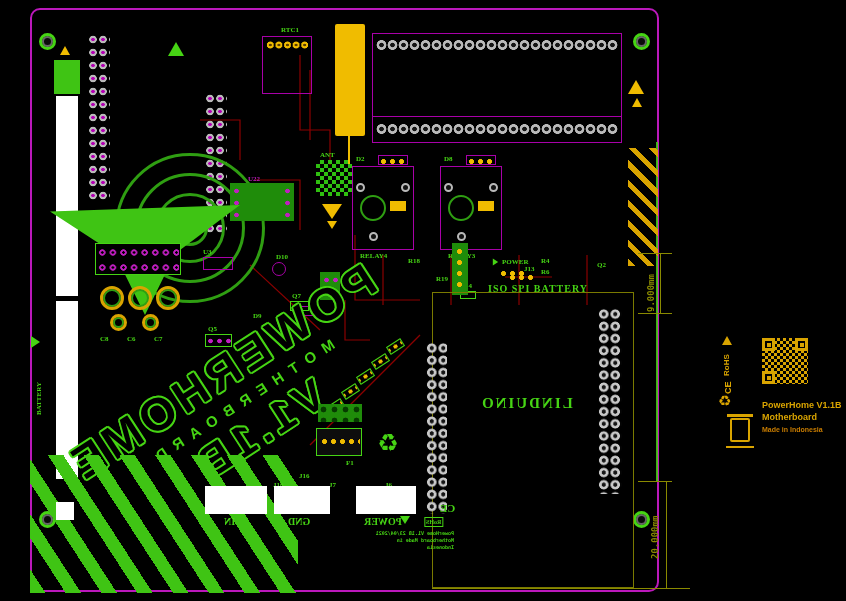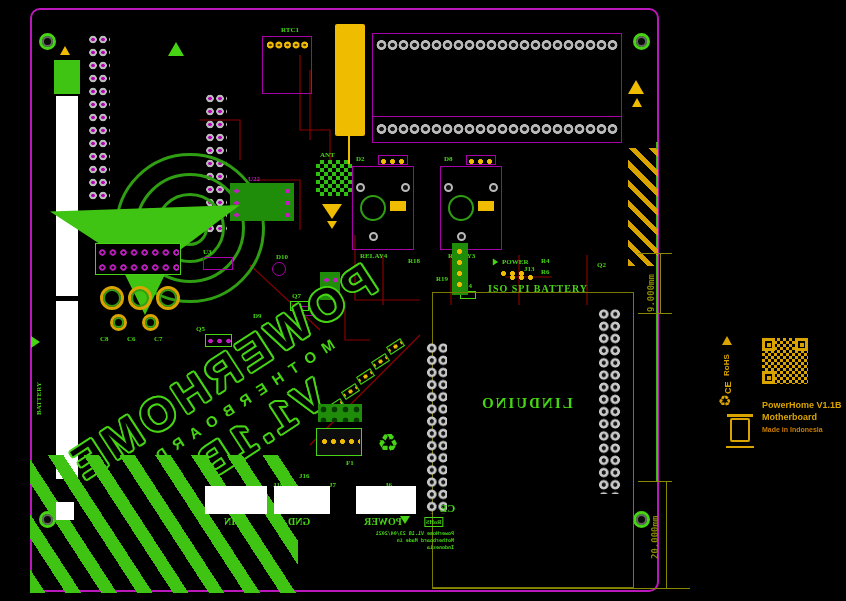--- a/index.html
+++ b/index.html
@@ -145,21 +145,21 @@
   <div class="a cap" style="left:110px;top:314px;width:17px;height:17px"></div>
   <div class="a cap" style="left:142px;top:314px;width:17px;height:17px"></div>
   <div class="silk" style="left:100px;top:336px">C8</div>
   <div class="silk" style="left:127px;top:336px">C6</div>
   <div class="silk" style="left:154px;top:336px">C7</div>
 
   <div class="silk" style="left:203px;top:249px">U3</div>
   <div class="a mrect" style="left:203px;top:257px;width:30px;height:13px"></div>
   <div class="silk" style="left:276px;top:254px">D10</div>
   <div class="a circ mrect" style="left:272px;top:262px;width:14px;height:14px"></div>
-  <div class="silk" style="left:196px;top:326px">Q5</div>
+  <div class="silk" style="left:208px;top:326px">Q5</div>
   <div class="a grect dotM" style="left:205px;top:334px;width:27px;height:13px"></div>
   <div class="silk" style="left:292px;top:293px">Q7</div>
   <div class="a grect" style="left:290px;top:301px;width:19px;height:10px"></div>
   <div class="silk" style="left:253px;top:313px">D9</div>
   <div class="silk" style="left:281px;top:321px">Q1</div>
   <div class="silk" style="left:315px;top:312px">R20</div>
   <div class="a mrect" style="left:300px;top:306px;width:18px;height:10px"></div>
   <div class="a" style="left:320px;top:272px;width:20px;height:28px;background:#1f8c0a"></div>
   <div class="a dotM" style="left:322px;top:274px;width:16px;height:24px"></div>
 

